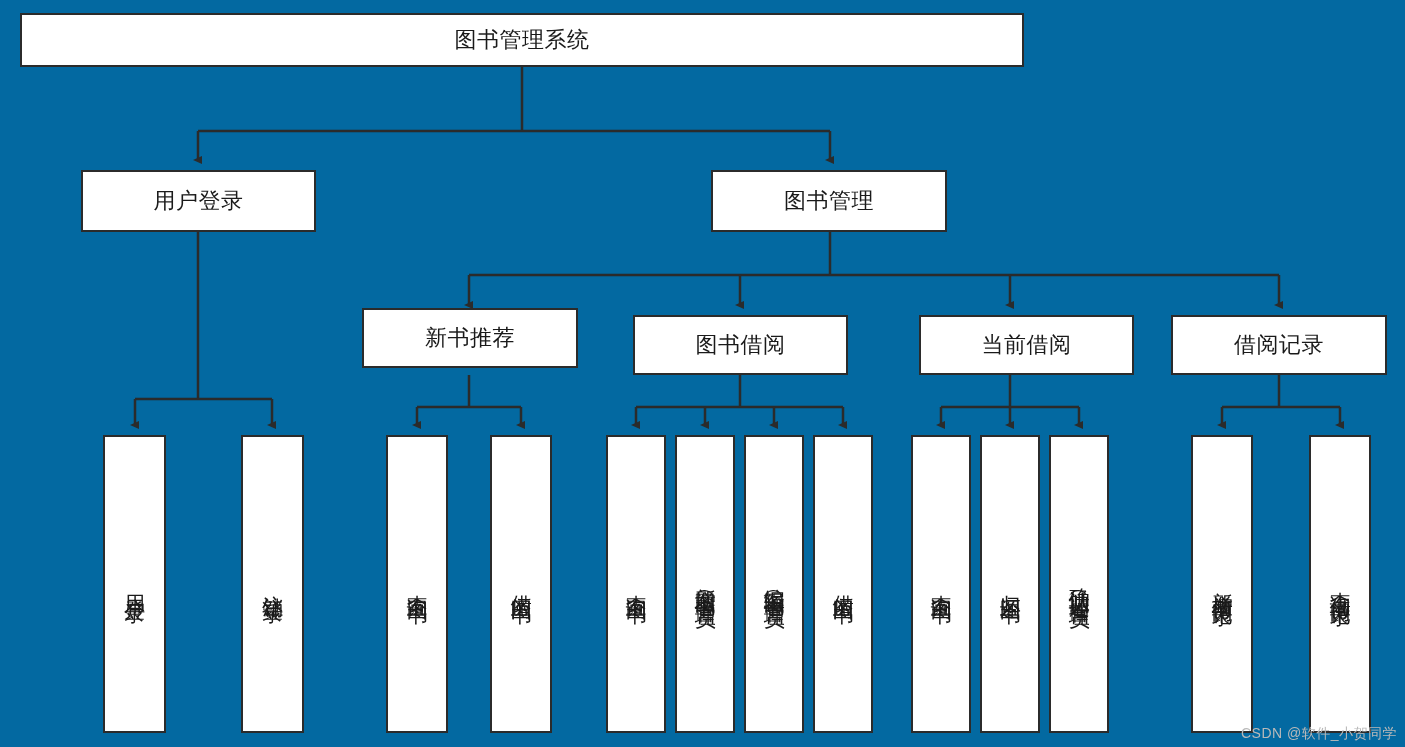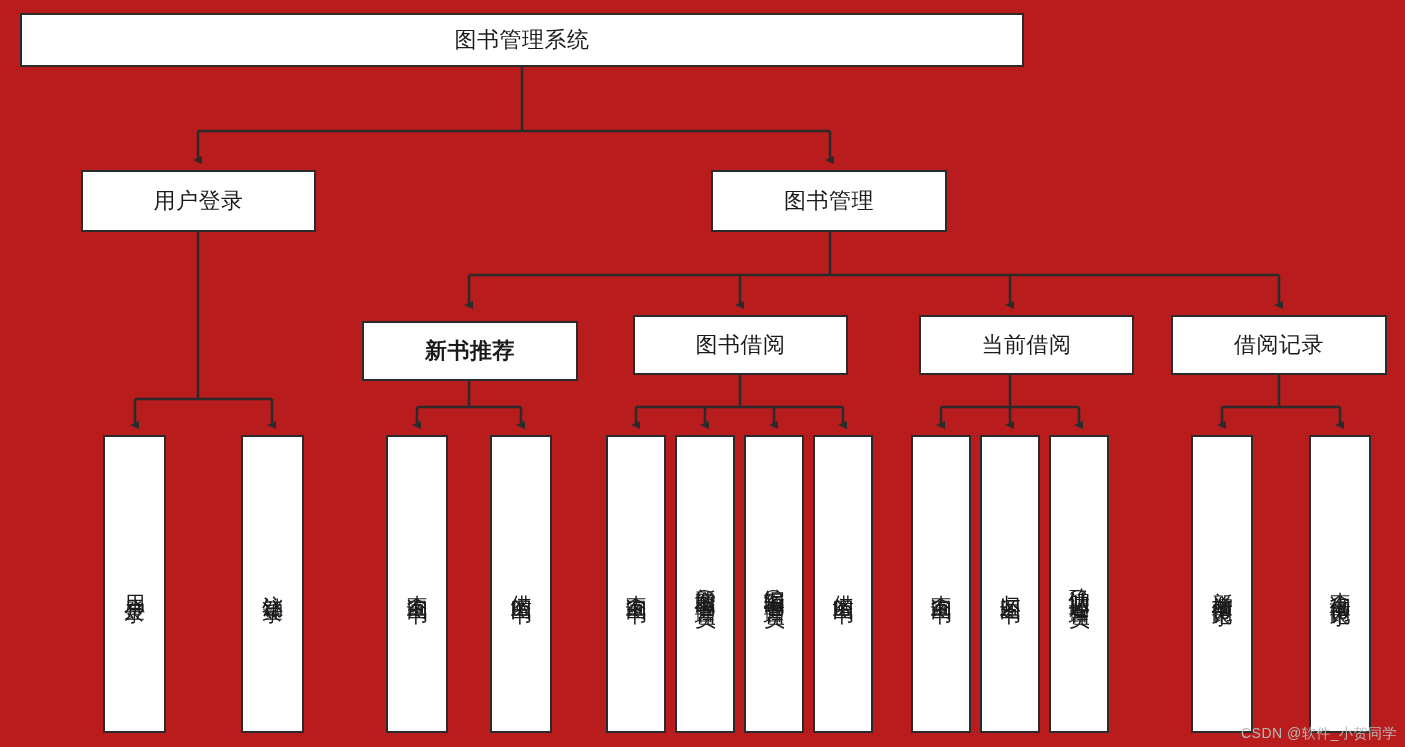--- a/index.html
+++ b/index.html
@@ -11,21 +11,21 @@
     width: 1405px;
     height: 747px;
     font-family: "Liberation Sans", "DejaVu Sans", sans-serif;
     overflow: hidden;
     position: relative;
   }
   #diagram-root {
     position: relative;
     width: 1405px;
     height: 747px;
-    background: #b91c1c;
+    background: #0369a1;
   }
   svg#edges {
     position: absolute;
     left: 0; top: 0;
     width: 1405px;
     height: 747px;
     pointer-events: none;
   }
   .node {
     position: absolute;
@@ -126,21 +126,21 @@
     <span class="label">图书管理系统</span>
   </div>
 
   <div class="node" style="left:81px; top:170px; width:235px; height:62px;">
     <span class="label">用户登录</span>
   </div>
   <div class="node" style="left:711px; top:170px; width:236px; height:62px;">
     <span class="label">图书管理</span>
   </div>
 
-  <div class="node" style="left:362px; top:321px; width:216px; height:60px;font-weight:bold;">
+  <div class="node" style="left:362px; top:308px; width:216px; height:60px;">
     <span class="label">新书推荐</span>
   </div>
   <div class="node" style="left:633px; top:315px; width:215px; height:60px;">
     <span class="label">图书借阅</span>
   </div>
   <div class="node" style="left:903px; top:315px; width:215px; height:60px;margin-left:16px;">
     <span class="label">当前借阅</span>
   </div>
   <div class="node" style="left:1171px; top:315px; width:216px; height:60px;">
     <span class="label">借阅记录</span>

